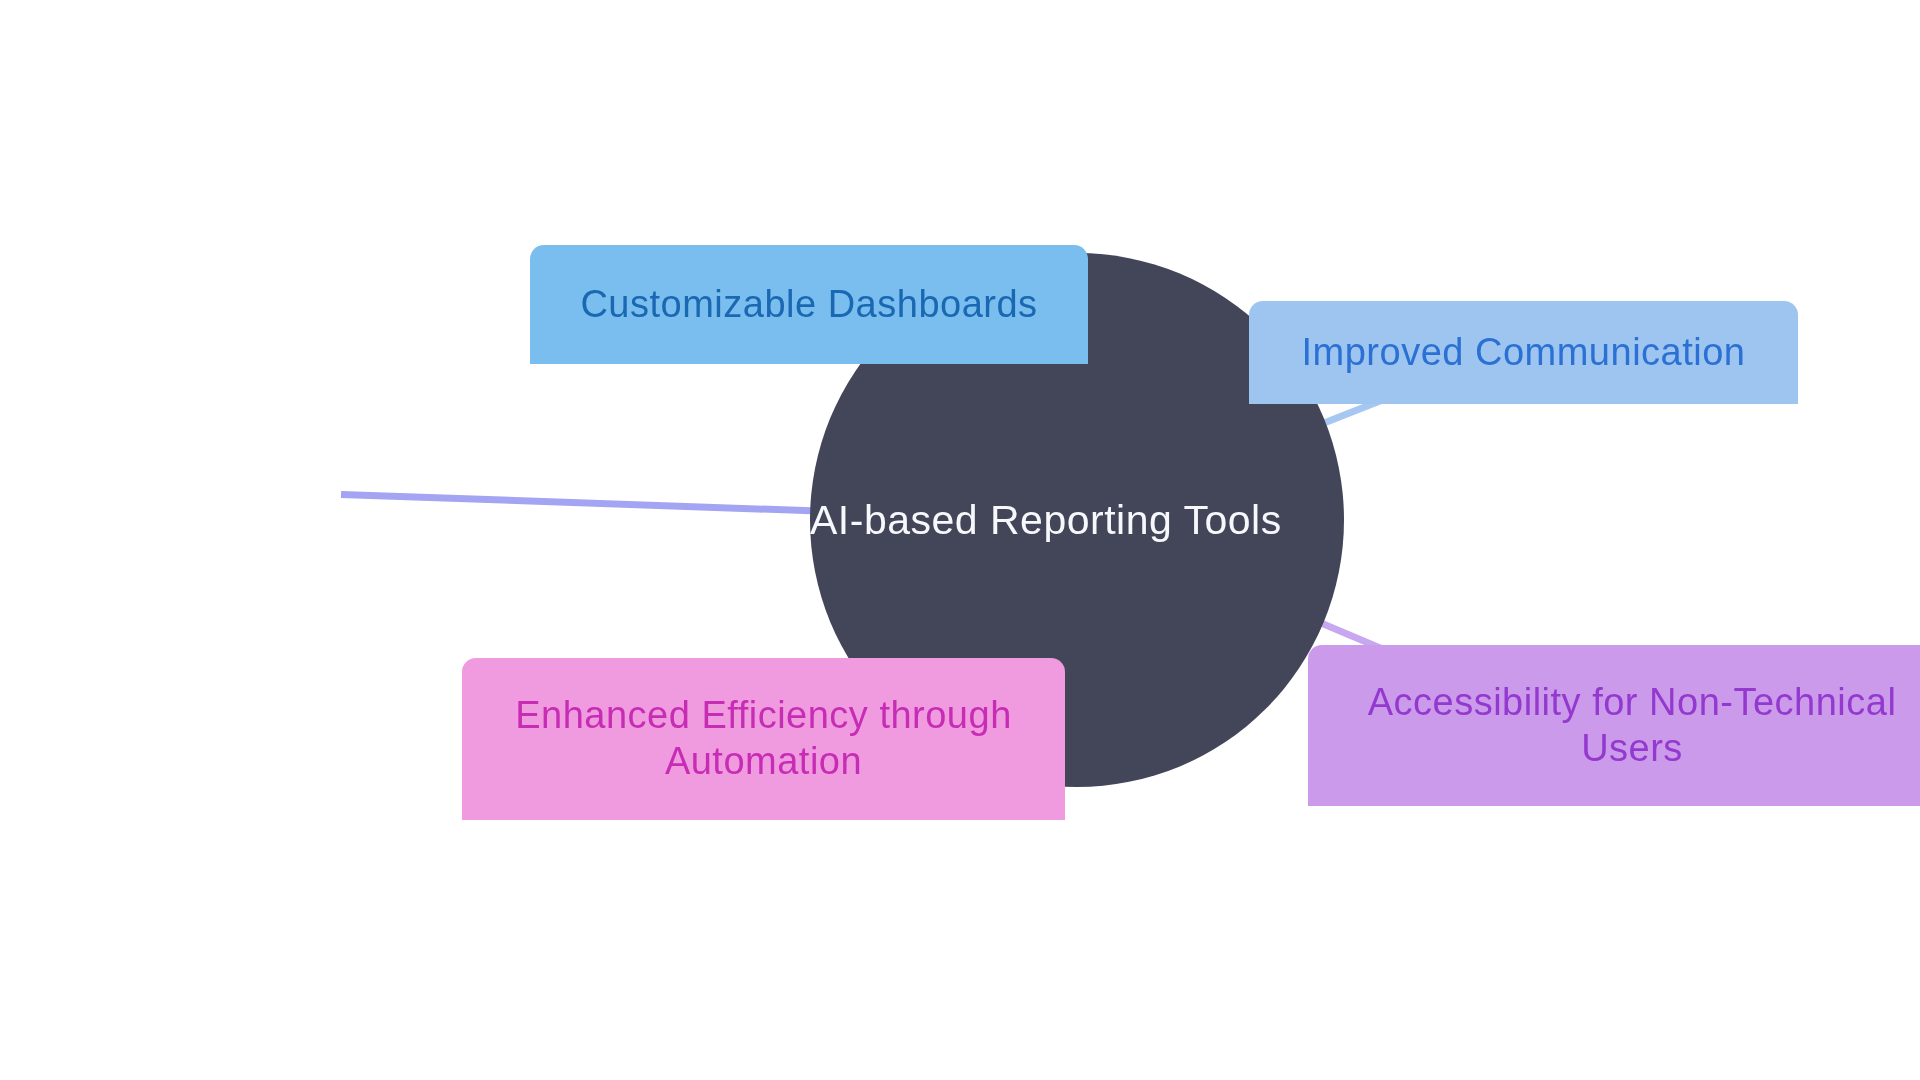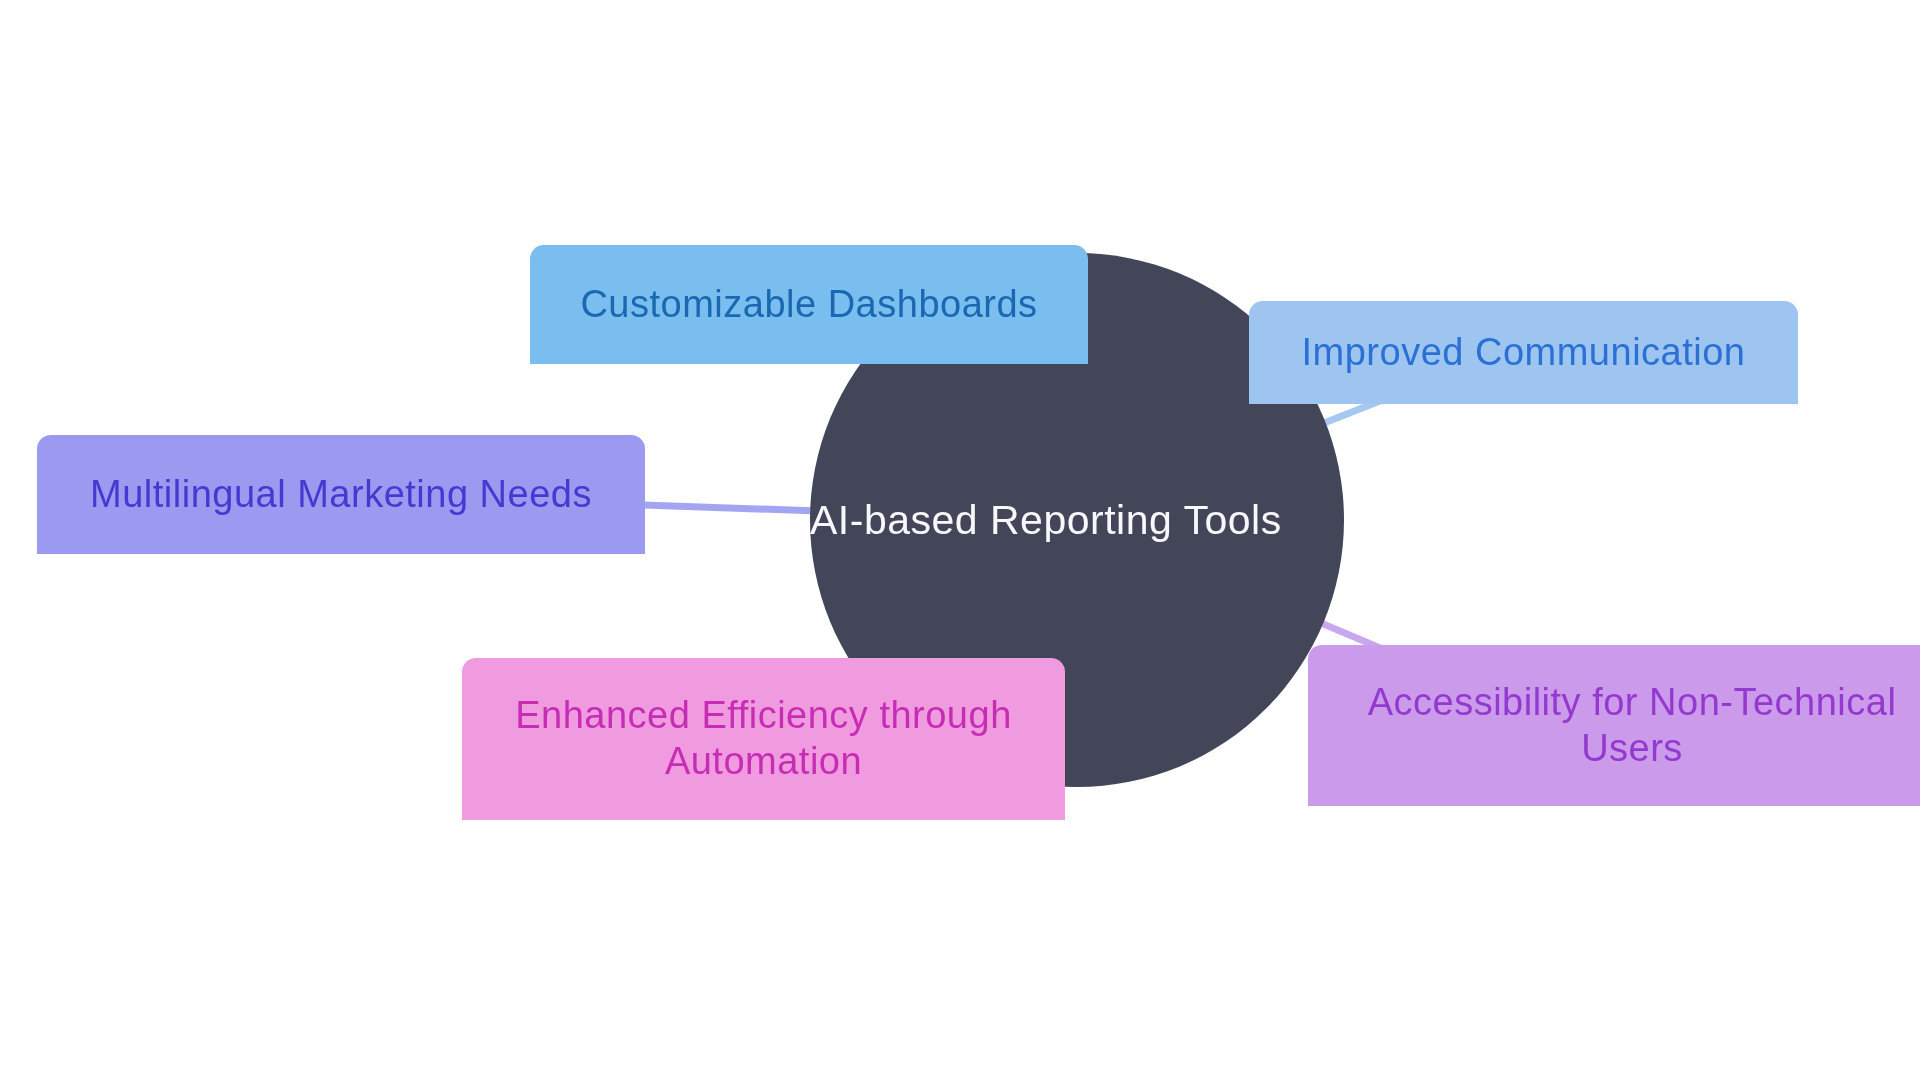--- a/index.html
+++ b/index.html
@@ -82,26 +82,20 @@
     <div class="topic-underline" style="background: rgb(224, 119, 43); height: 9px;"></div>
   </div>
 
   <div class="topic-node" style="left: 1249px; top: 285px; width: 549px; height: 119px;">
     <div class="topic-body" style="background: rgb(157, 197, 239); margin-top: 16px;">
       <div class="topic-label" style="color: rgb(43, 112, 212);">Improved Communication</div>
     </div>
     <div class="topic-underline" style="background: rgb(205, 133, 38); height: 9px;"></div>
   </div>
 
-  <div class="topic-node" style="left: 37px; top: 435px; width: 608px; height: 119px;">
-    <div class="topic-body" style="background: rgb(155, 154, 240);">
-      <div class="topic-label" style="color: rgb(70, 57, 209);">Multilingual Marketing Needs</div>
-    </div>
-    <div class="topic-underline" style="background: rgb(203, 195, 42); height: 9px;"></div>
-  </div>
 
   <div class="topic-node" style="left: 462px; top: 658px; width: 603px; height: 162px;">
     <div class="topic-body" style="background: rgb(240, 155, 223);">
       <div class="topic-label" style="color: rgb(199, 44, 181);">Enhanced Efficiency through
 Automation</div>
     </div>
     <div class="topic-underline" style="background: rgb(45, 199, 62); height: 9px;"></div>
   </div>
 
   <div class="topic-node" style="left: 1308px; top: 645px; width: 648px; height: 161px;">

